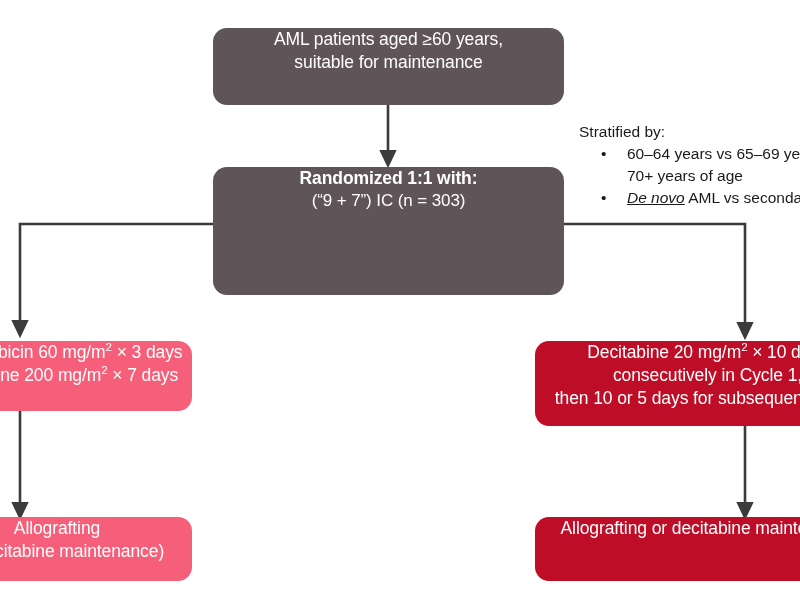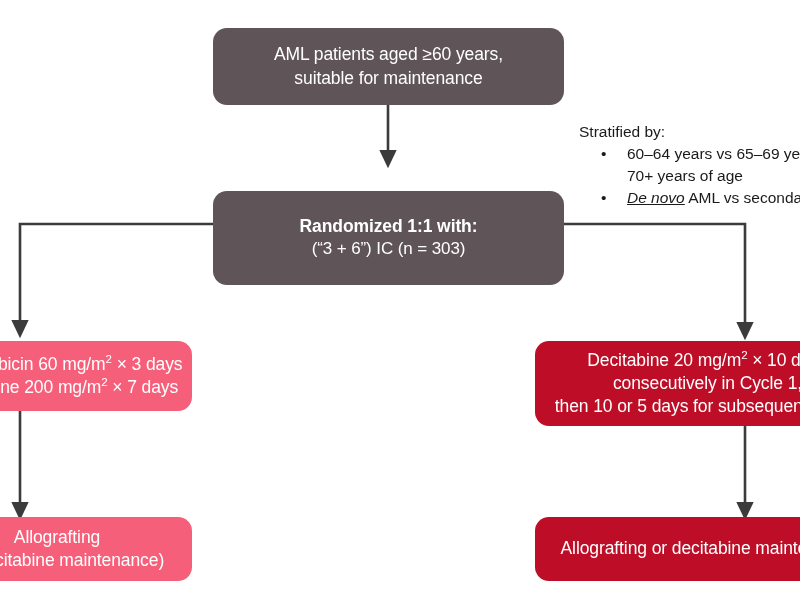--- a/index.html
+++ b/index.html
@@ -17,21 +17,20 @@
     position: relative;
     width: 800px;
     height: 600px;
     background: #ffffff;
     overflow: hidden;
   }
   .node {
     position: absolute;
     box-sizing: border-box;
     display: flex;
-    align-items: center;
     justify-content: center;
     text-align: center;
     color: #ffffff;
     line-height: 1.32;
     letter-spacing: -0.1px;
     white-space: nowrap;
   }
   .node .lines { width: 100%; }
   .node .ln { display: block; }
 
@@ -40,23 +39,22 @@
   
   .node-pink { background: #f65f79; border-radius: 14px; }
   
   .node-crimson { background: #be0d26; border-radius: 14px; }
 
   #node-enrollment {
     left: 213px; top: 28px; width: 351px; height: 77px;
     font-size: 17.5px;
   }
   #node-randomization {
-    left: 213px; top: 167px; width: 351px; height: 94px;
+    left: 213px; top: 167px; width: 351px; height: 128px;
     font-size: 17px;
-    margin-top: 24px;
   }
   #node-randomization .ln.bold { font-weight: bold; font-size: 17.5px; }
 
   #node-ic-regimen {
     left: -78px; top: 341px; width: 270px; height: 70px;
     font-size: 17.5px;
   }
   #node-ic-outcome {
     left: -78px; top: 517px; width: 270px; height: 64px;
     font-size: 17.5px;
@@ -141,21 +139,21 @@
   <div class="node node-grey" id="node-enrollment">
     <span class="lines">
       <span class="ln">AML patients aged ≥60 years,</span>
       <span class="ln">suitable for maintenance</span>
     </span>
   </div>
 
   <div class="node node-grey" id="node-randomization">
     <span class="lines">
       <span class="ln bold">Randomized 1:1 with:</span>
-      <span class="ln">(“3 + 6”) IC (n = 303)</span>
+      <span class="ln">(“9 + 7”) IC (n = 303)</span>
     </span>
   </div>
 
   <div class="node node-pink" id="node-ic-regimen">
     <span class="lines">
       <span class="ln">Daunorubicin 60 mg/m<sup>2</sup> × 3 days</span>
       <span class="ln">Cytarabine 200 mg/m<sup>2</sup> × 7 days</span>
     </span>
   </div>
 

